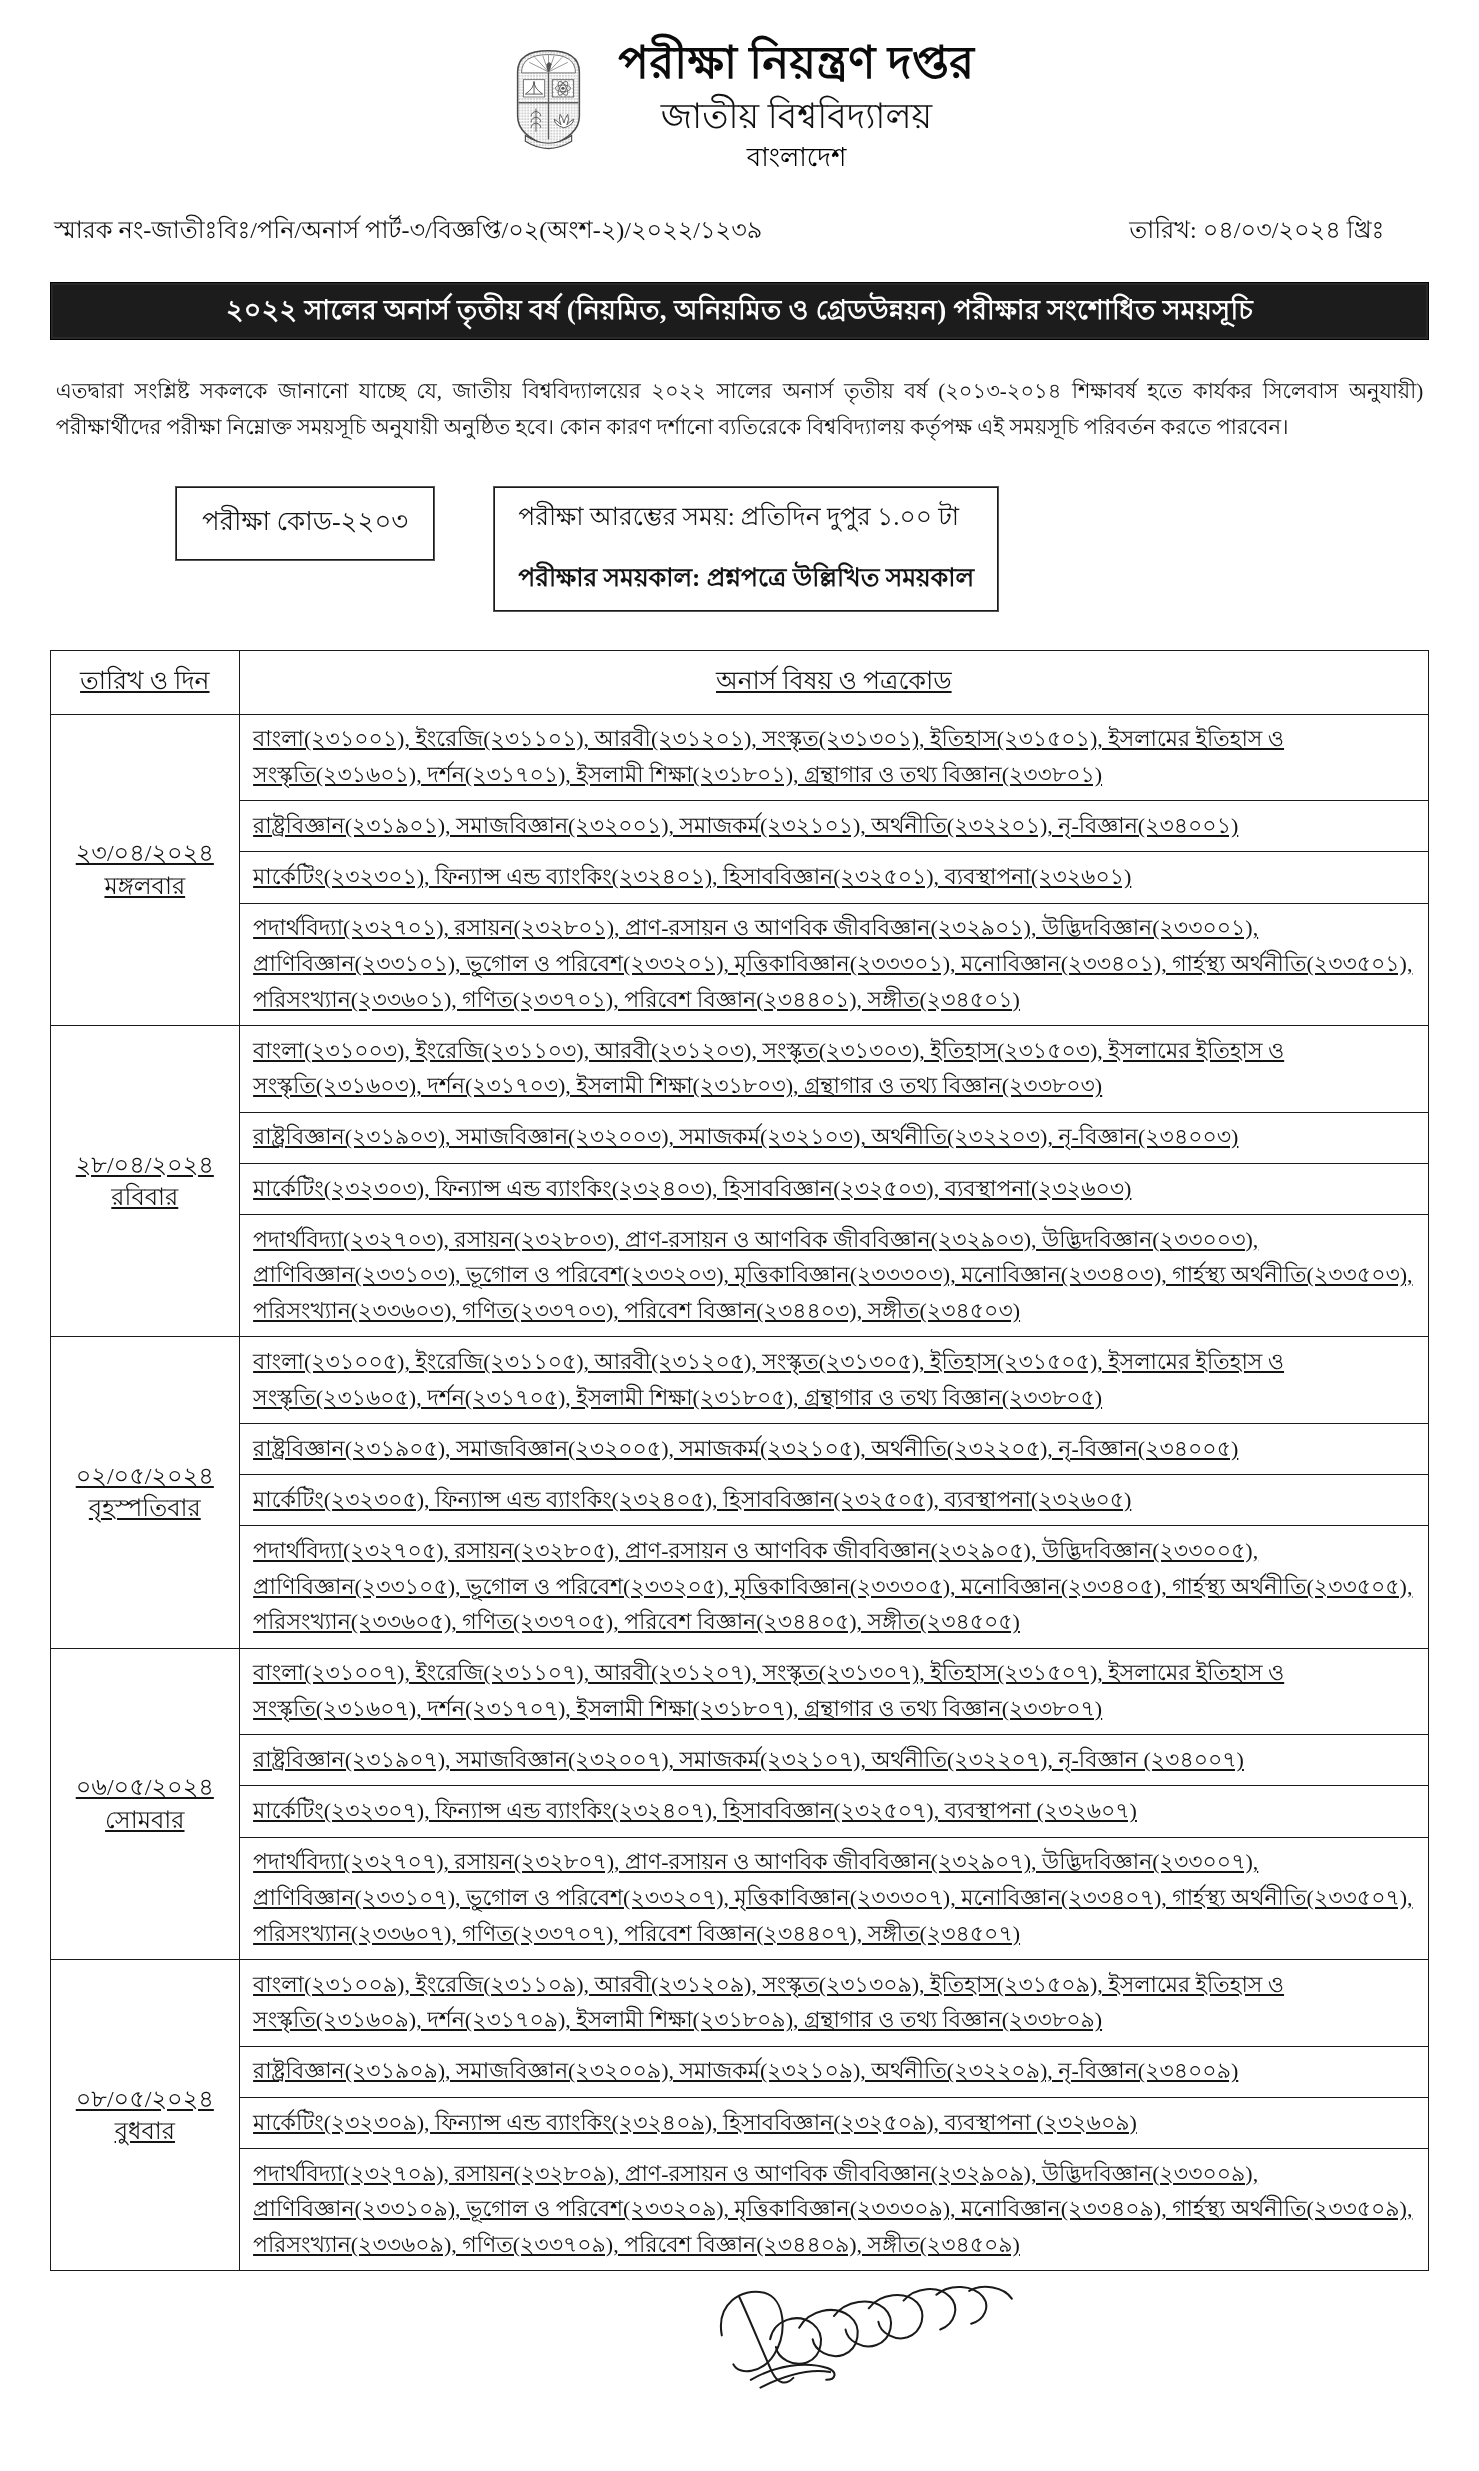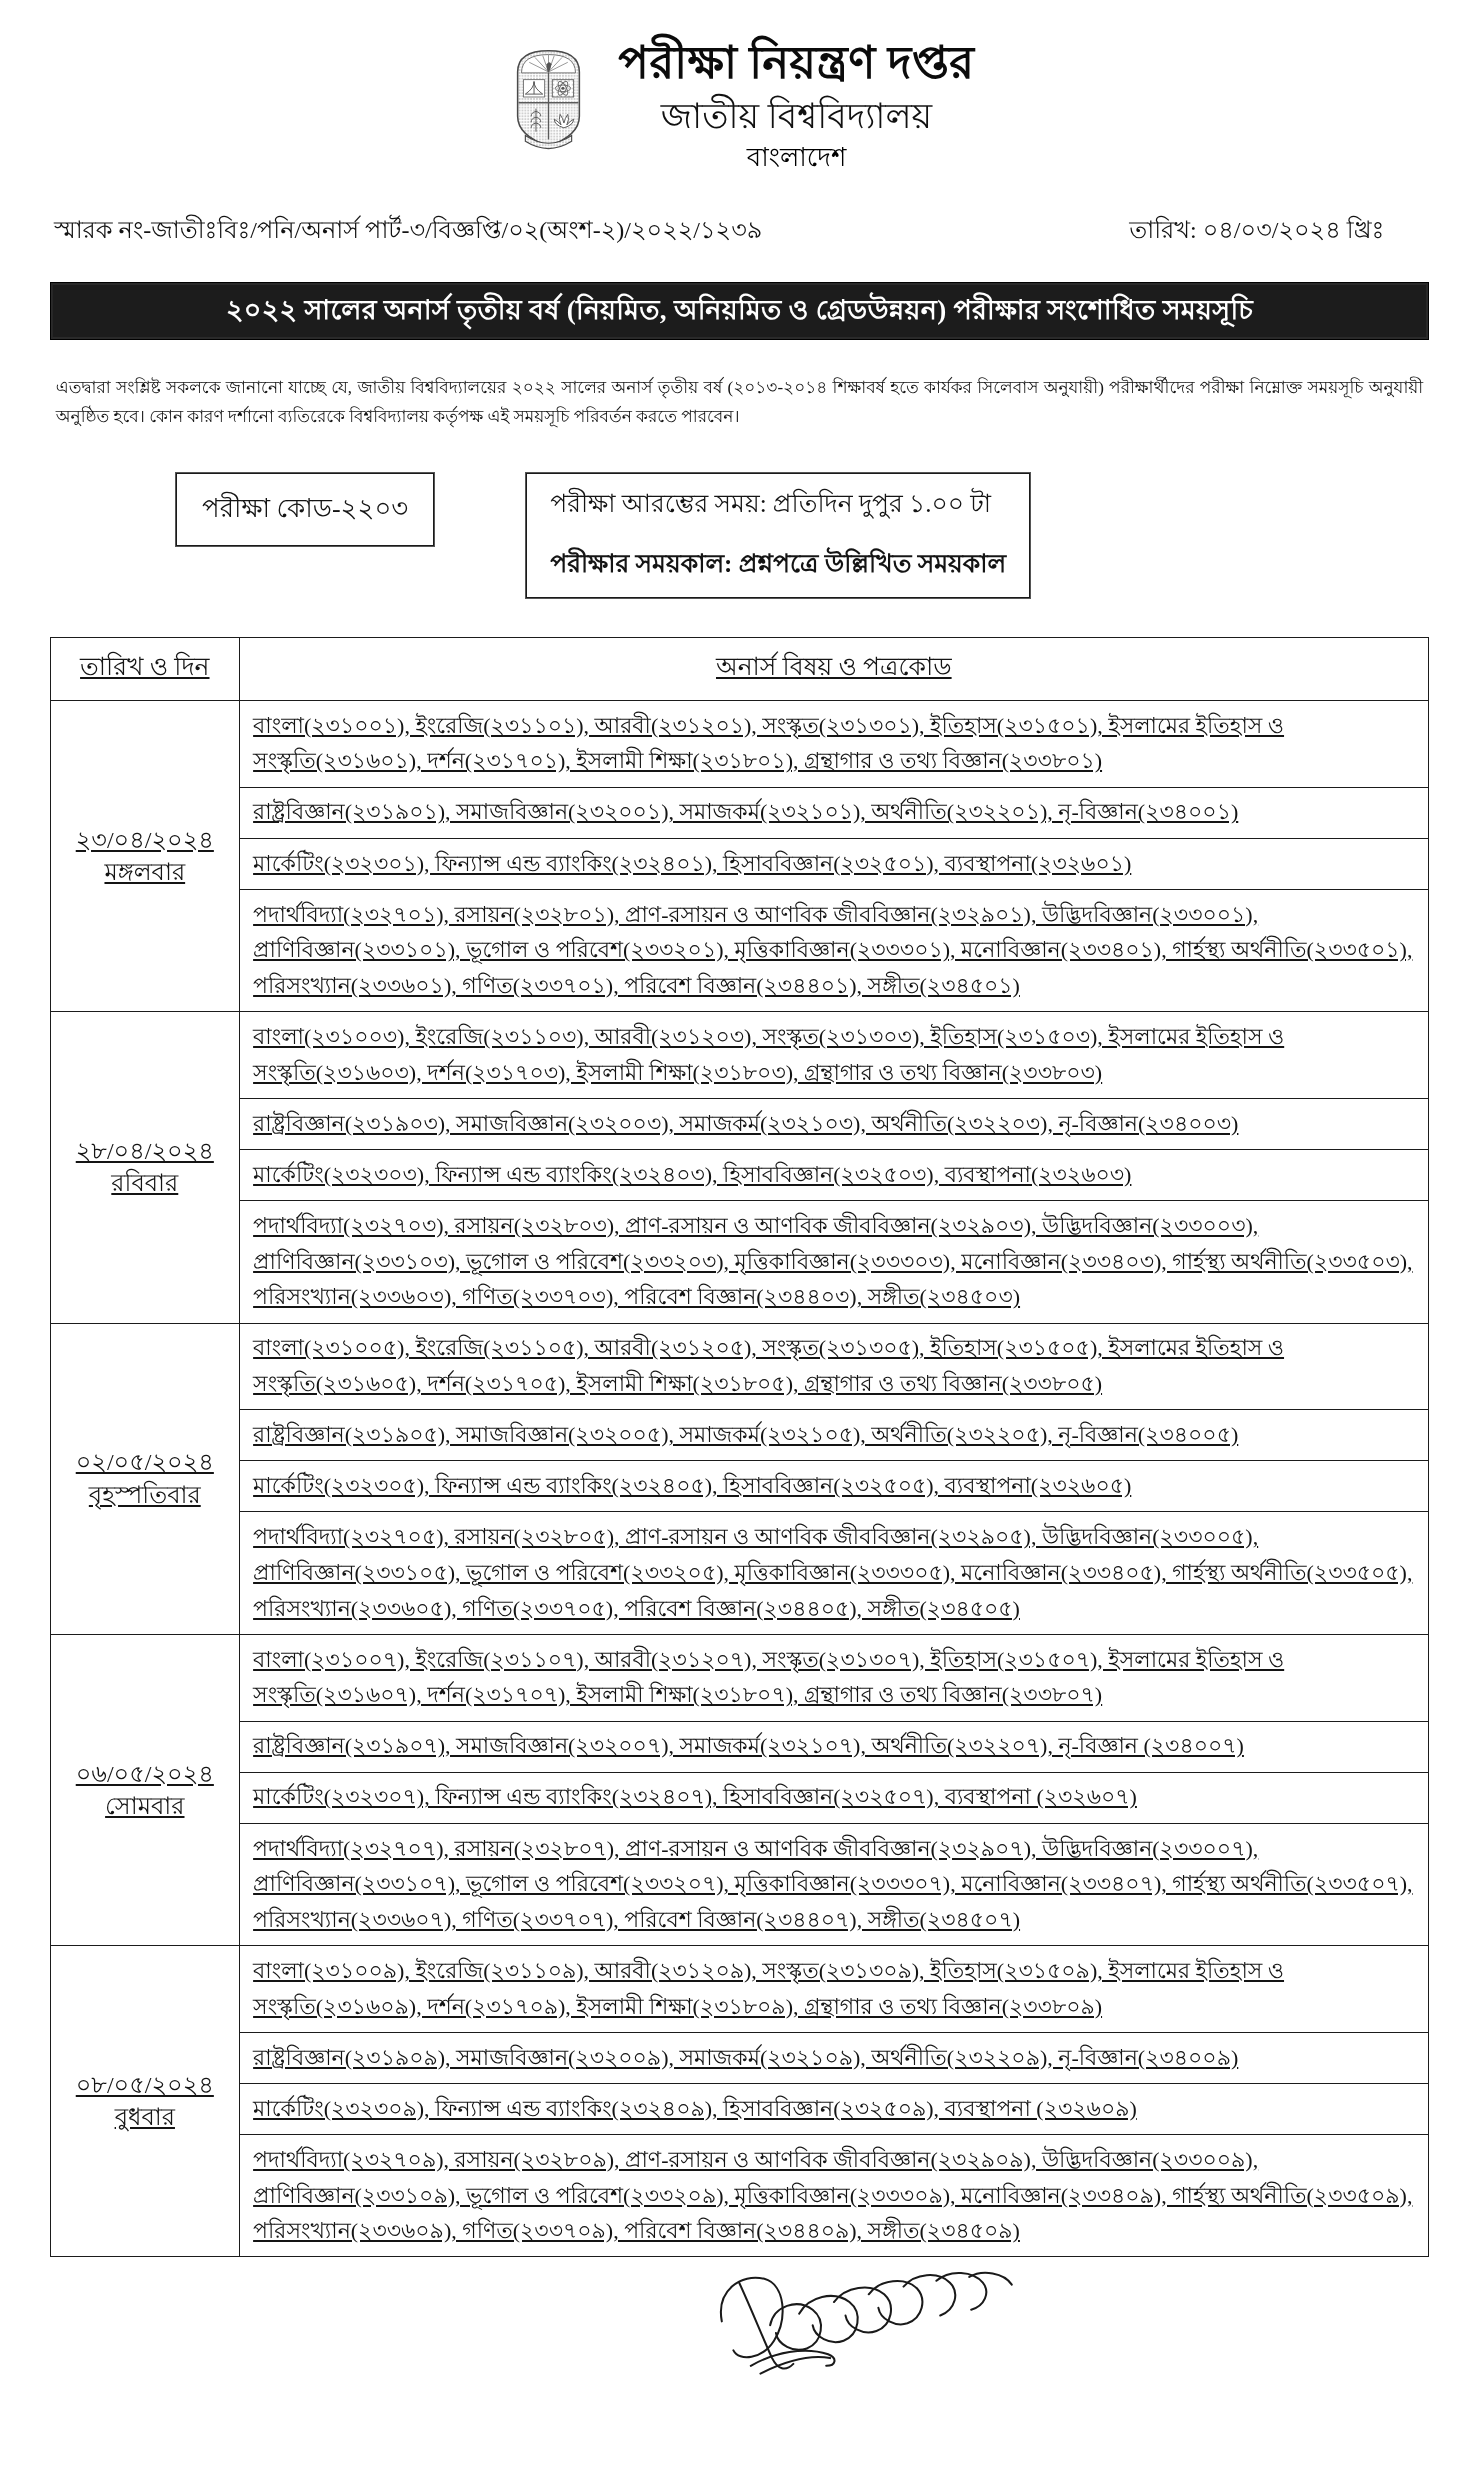--- a/index.html
+++ b/index.html
@@ -54,33 +54,33 @@
     letter-spacing:0.3px;
     padding:10.6px 9.7px 12.6px;
     line-height:1.2;
     border:1px solid #000;
     box-shadow:inset 0 0 0 1.9px #2a2a2a;
   }
 
   
   .body-para{
     margin-top:33px;
-    font-size:17px;
+    font-size:21px;
     line-height:1.72;
     text-align:justify;
     text-justify:inter-word;
     color:#141414;
     padding:0 5.8px;
   }
 
   
   .boxes{
     display:flex;align-items:flex-start;
     margin-top:42px;margin-bottom:39px;
-    padding-left:126px;gap:92px;
+    padding-left:126px;gap:60px;
   }
   .box{
     border:1.9px solid #1a1a1a;
     box-shadow:inset 0 0 0 1.9px #fff, 0 0 0 1px #555;
     background:#fff;
     padding:13.5px 25px;
   }
   .box-code{font-size:26px;font-weight:400;white-space:nowrap;}
   .box-time{padding:15.4px 23px 17.4px;}
   .box-time .tl{font-size:25px;line-height:1.15;white-space:nowrap;}

